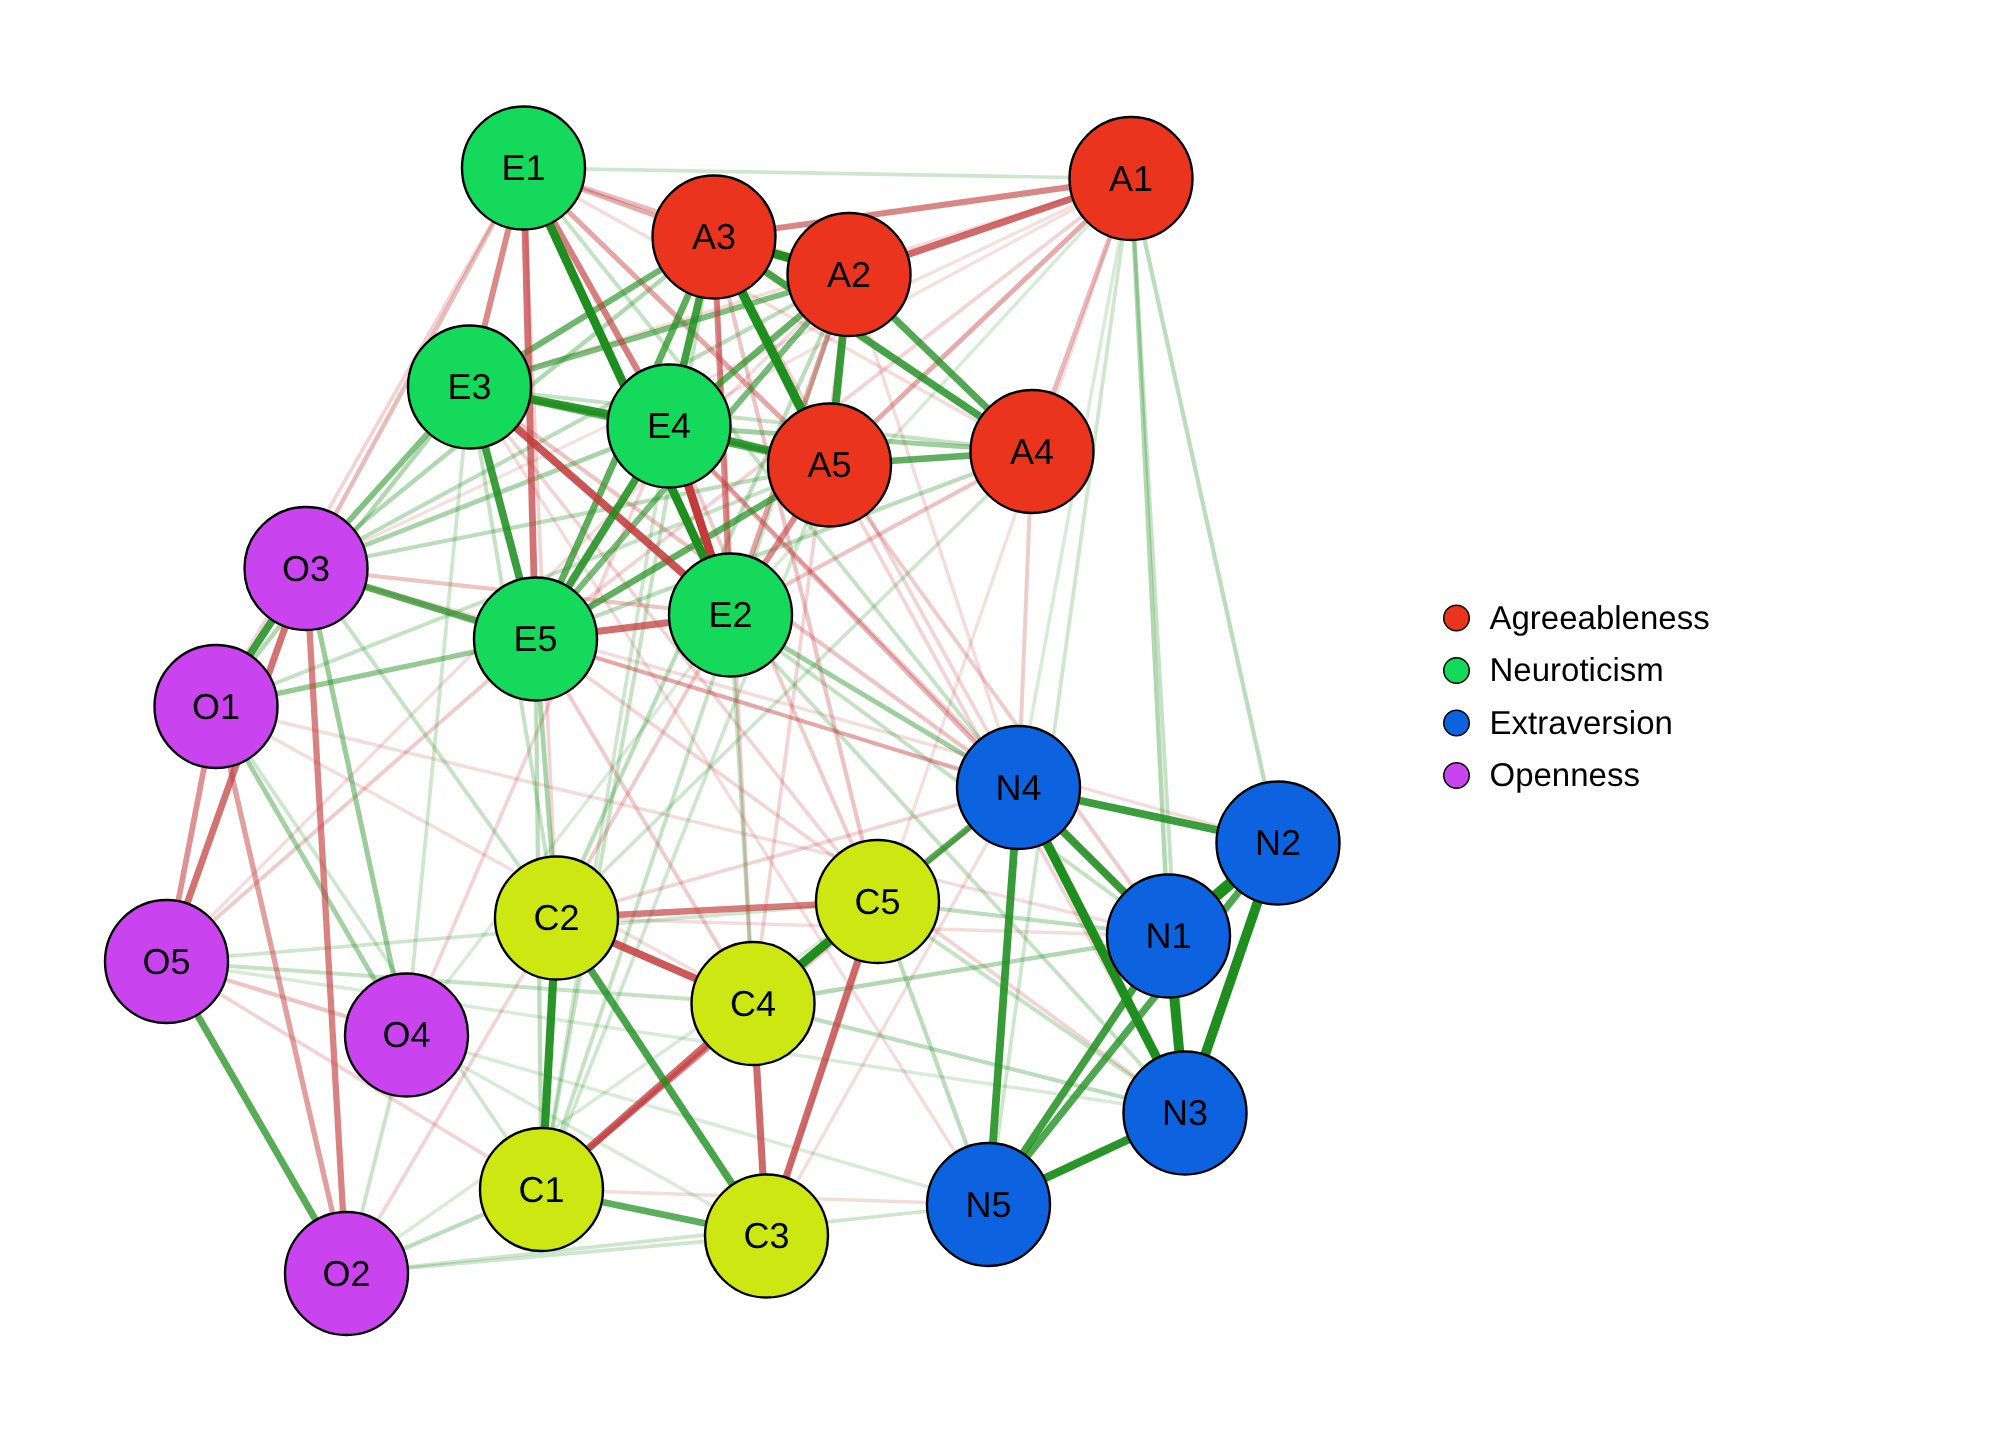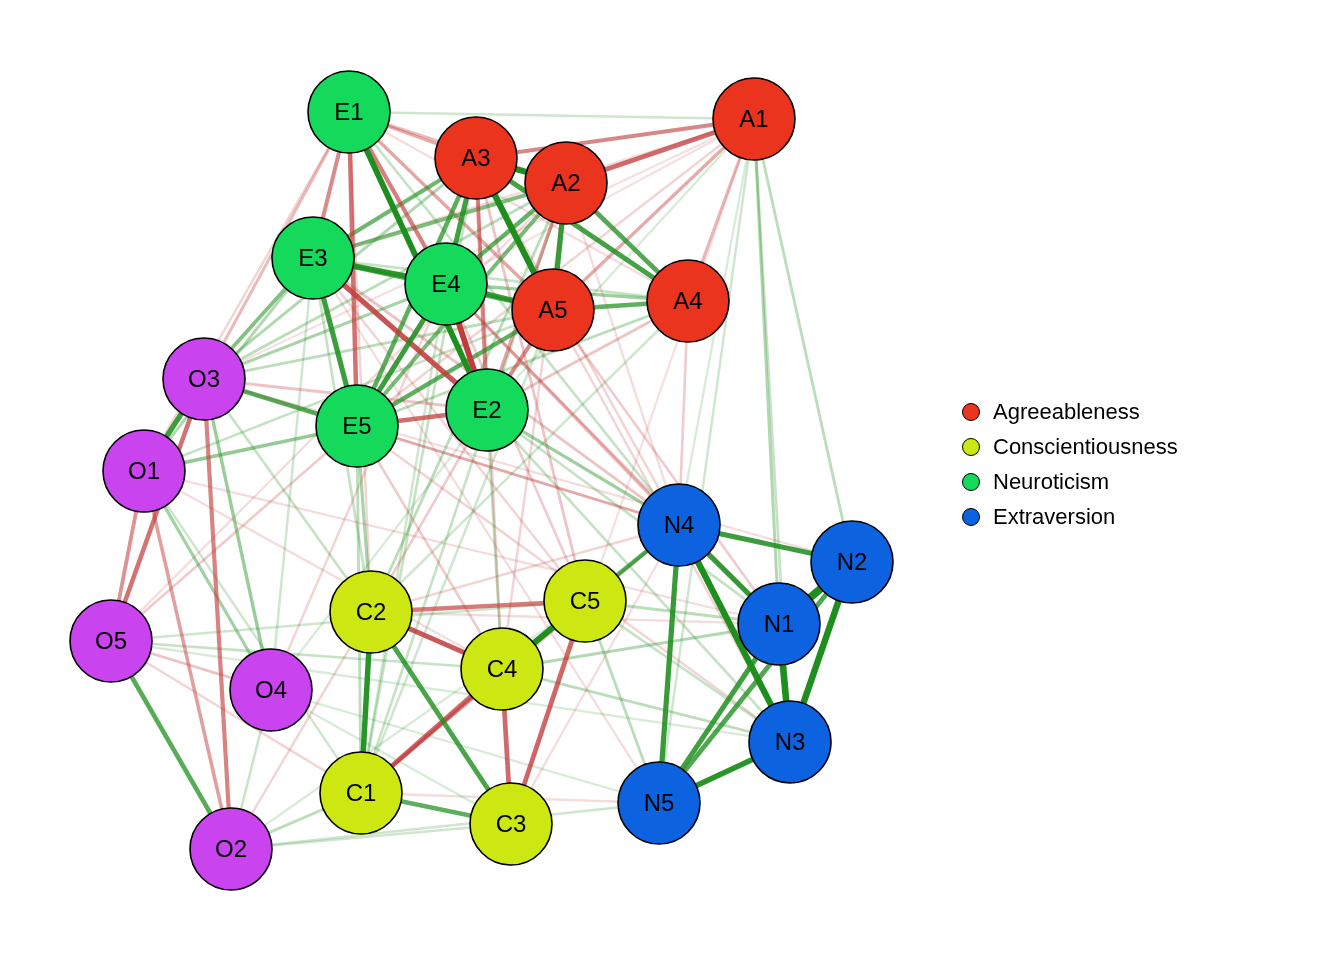--- a/index.html
+++ b/index.html
@@ -243,26 +243,26 @@
       <circle cx="111" cy="641" r="41" fill="#C943EE" stroke="#000000" stroke-width="1.6"></circle>
       <text x="111" y="649">O5</text>
     </svg>
 
   <div class="legend">
     <div class="legend-item">
       <span class="legend-dot" style="background-color: rgb(234, 52, 30);"></span>
       <span class="legend-label">Agreeableness</span>
     </div>
     <div class="legend-item">
-      <span class="legend-dot" style="background-color: rgb(205, 231, 18);"></span>
-      <span class="legend-label">Conscientiousness</span>
-    </div>
-    <div class="legend-item">
       <span class="legend-dot" style="background-color: rgb(20, 217, 90);"></span>
       <span class="legend-label">Neuroticism</span>
     </div>
     <div class="legend-item">
       <span class="legend-dot" style="background-color: rgb(13, 99, 223);"></span>
       <span class="legend-label">Extraversion</span>
     </div>
+    <div class="legend-item">
+      <span class="legend-dot" style="background-color: rgb(201, 67, 238);"></span>
+      <span class="legend-label">Openness</span>
+    </div>
   </div>
 
 </div>
 
 </body></html>

